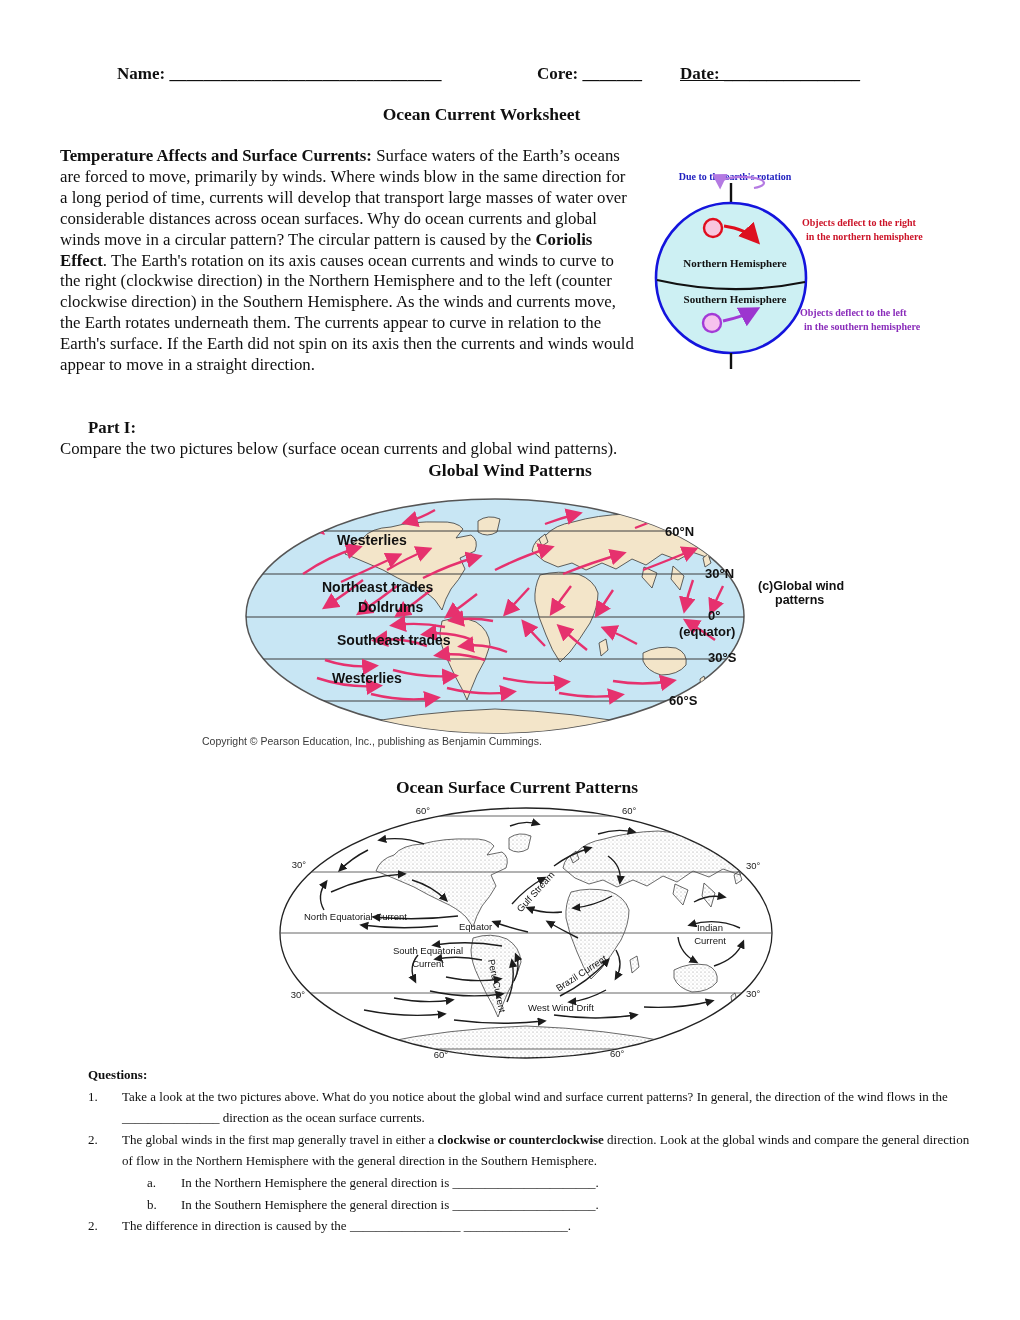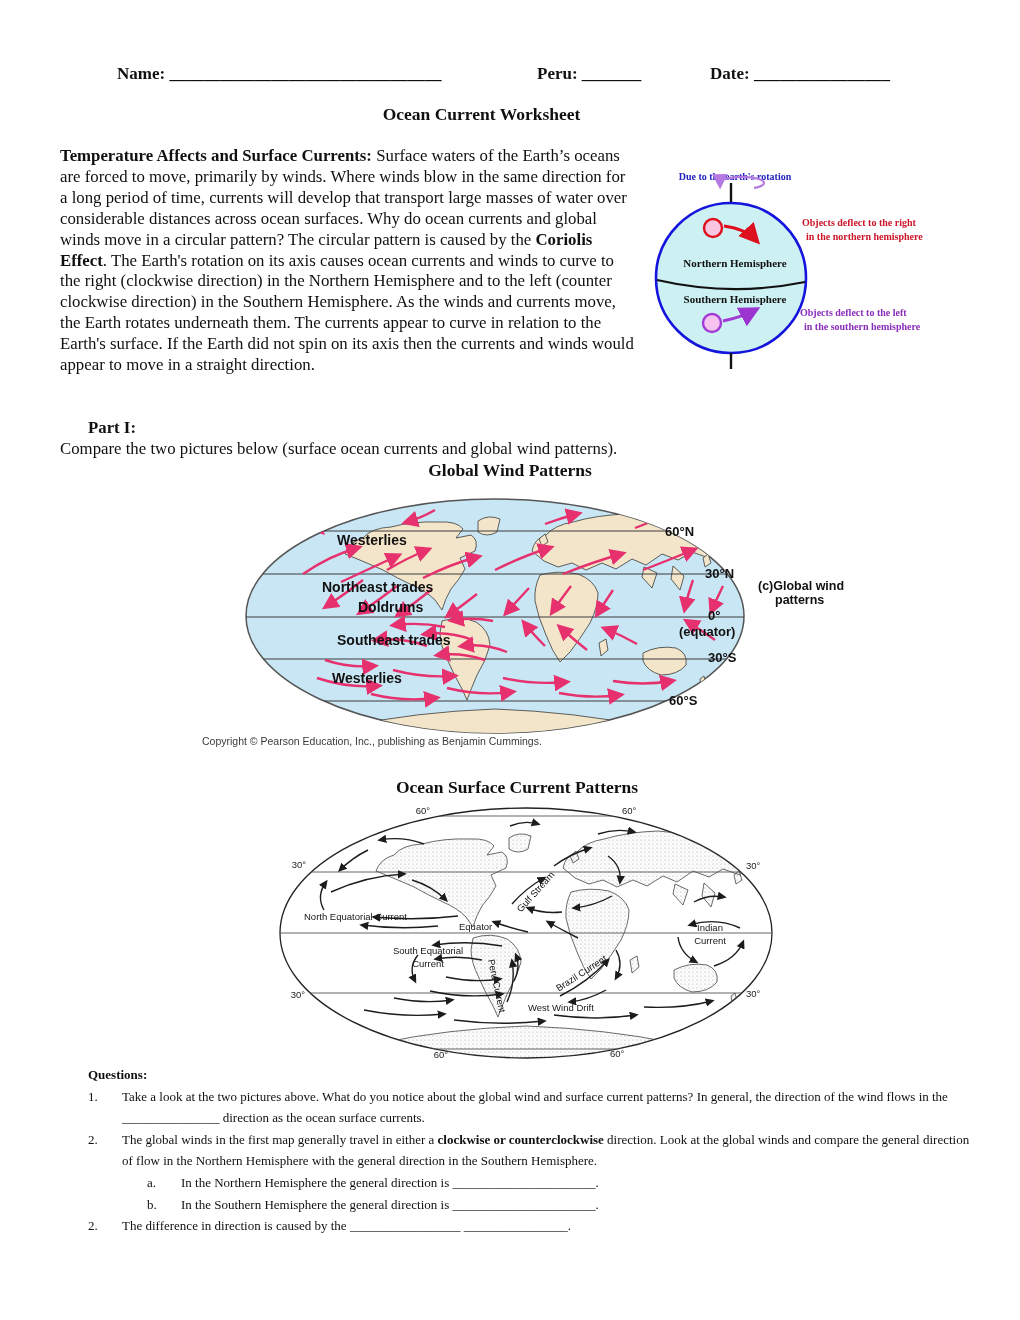--- a/index.html
+++ b/index.html
@@ -32,22 +32,22 @@
   .m2lat{font:9.5px "Liberation Sans","DejaVu Sans",sans-serif;fill:#222;}
   .mid{text-anchor:middle;}
   .end{text-anchor:end;}
 </style>
 </head>
 <body>
 
 <div class="page">
 
   <span class="abs hdr" style="top:64px;left:117px;text-align:right;">Name: ________________________________</span>
-  <span class="abs hdr" style="top:64px;left:537px;">Peru: _______</span>
-  <span class="abs hdr" style="top:64px;left:710px;">Date: ________________</span>
+  <span class="abs hdr" style="top:64px;left:537px;">Core: _______</span>
+  <span class="abs hdr" style="top:64px;left:680px;text-decoration:underline;">Date: ________________</span>
 
   <div class="abs doc-title">Ocean Current Worksheet</div>
 
   <div class="abs intro"><b>Temperature Affects and Surface Currents:</b><span> Surface waters of the Earth’s oceans are forced to move, primarily by winds.  Where winds blow in the same direction for a long period of time, currents will develop that transport large masses of water over considerable distances across ocean surfaces. Why do ocean currents and global winds move in a circular pattern? The circular pattern is caused by the </span><b>Coriolis Effect</b><span>. The Earth's rotation on its axis causes ocean currents and winds to curve to the right (clockwise direction) in the Northern Hemisphere and to the left (counter clockwise direction) in the Southern Hemisphere. As the winds and currents move, the Earth rotates underneath them. The currents appear to curve in relation to the Earth's surface. If the Earth did not spin on its axis then the currents and winds would appear to move in a straight direction.</span></div>
 
   <svg class="abs" style="top:166px;left:650px;" width="310" height="205" viewBox="0 0 310 205">
     <defs>
       <marker id="mRed" markerWidth="8" markerHeight="8" refX="5" refY="3.5" orient="auto">
           <path d="M0,0L7,3.5L0,7Z" fill="#dd1020"></path>
         </marker>

